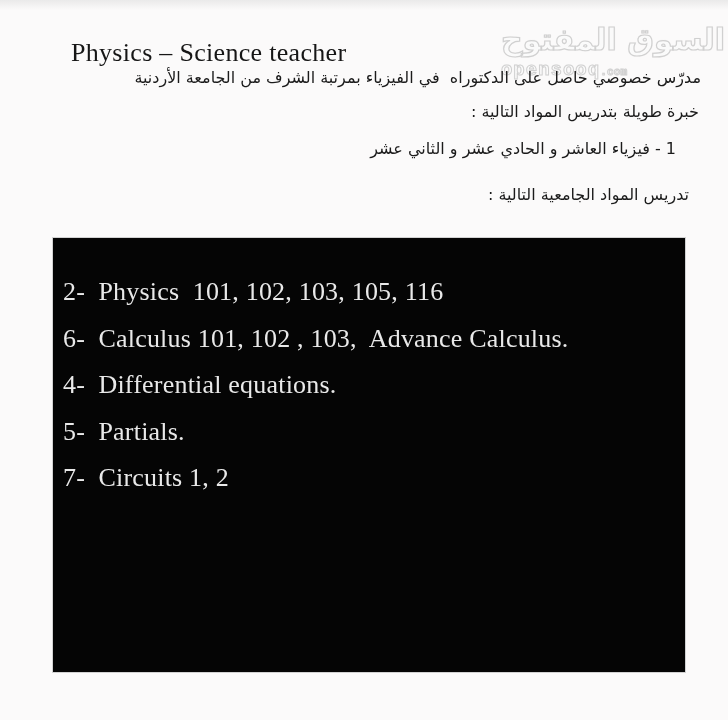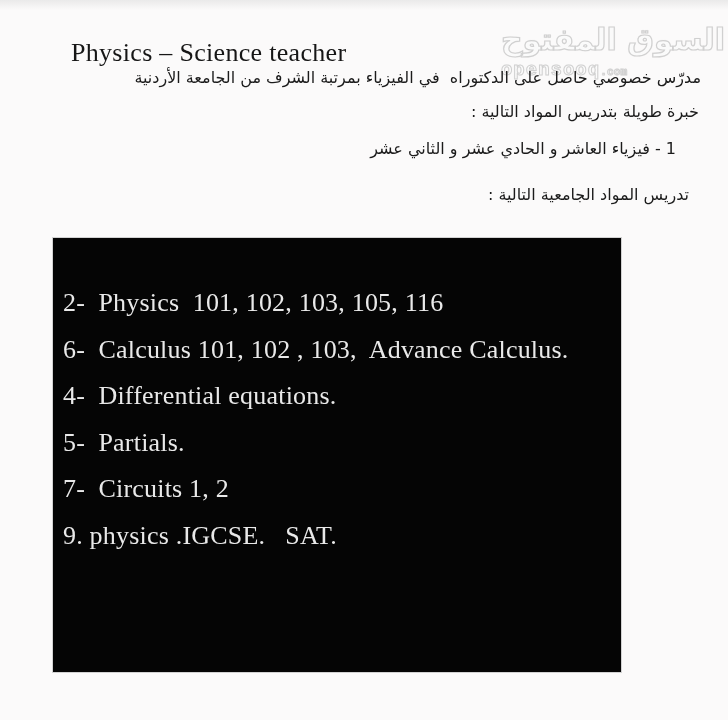--- a/index.html
+++ b/index.html
@@ -46,26 +46,26 @@
   }
   .line1 { right: 27px; top: 68px; }
   .line2 { right: 29px; top: 102px; }
   .item1 { right: 52px; top: 139px; }
   .uni   { right: 39px; top: 185px; }
 
   .subjects-box {
     position: absolute;
     left: 53px;
     top: 238px;
-    width: 568px;
+    width: 632px;
     height: 434px;
     background: #050505;
     box-shadow: 0 0 0 1px #d2d2d2;
     box-sizing: border-box;
-    padding-top: 42px;
+    padding-top: 31px;
   }
   .subject-line {
     height: 46.5px;
     line-height: 46.5px;
     padding-left: 10px;
     font-size: 26px;
     color: #e9e9e9;
     white-space: pre;
     letter-spacing: 0.2px;
   }
@@ -127,16 +127,15 @@
   <div class="ar item1">1 - فيزياء العاشر و الحادي عشر و الثاني عشر</div>
 
   <div class="ar uni">تدريس المواد الجامعية التالية :</div>
 
   <div class="subjects-box">
     <div class="subject-line">2-  Physics  101, 102, 103, 105, 116</div>
     <div class="subject-line">6-  Calculus 101, 102 , 103,  Advance Calculus.</div>
     <div class="subject-line">4-  Differential equations.</div>
     <div class="subject-line">5-  Partials.</div>
     <div class="subject-line">7-  Circuits 1, 2</div>
-    <div class="subject-line">9. physics .IGCSE.   SAT.</div>
   </div>
 
 </div>
 
 </body></html>

